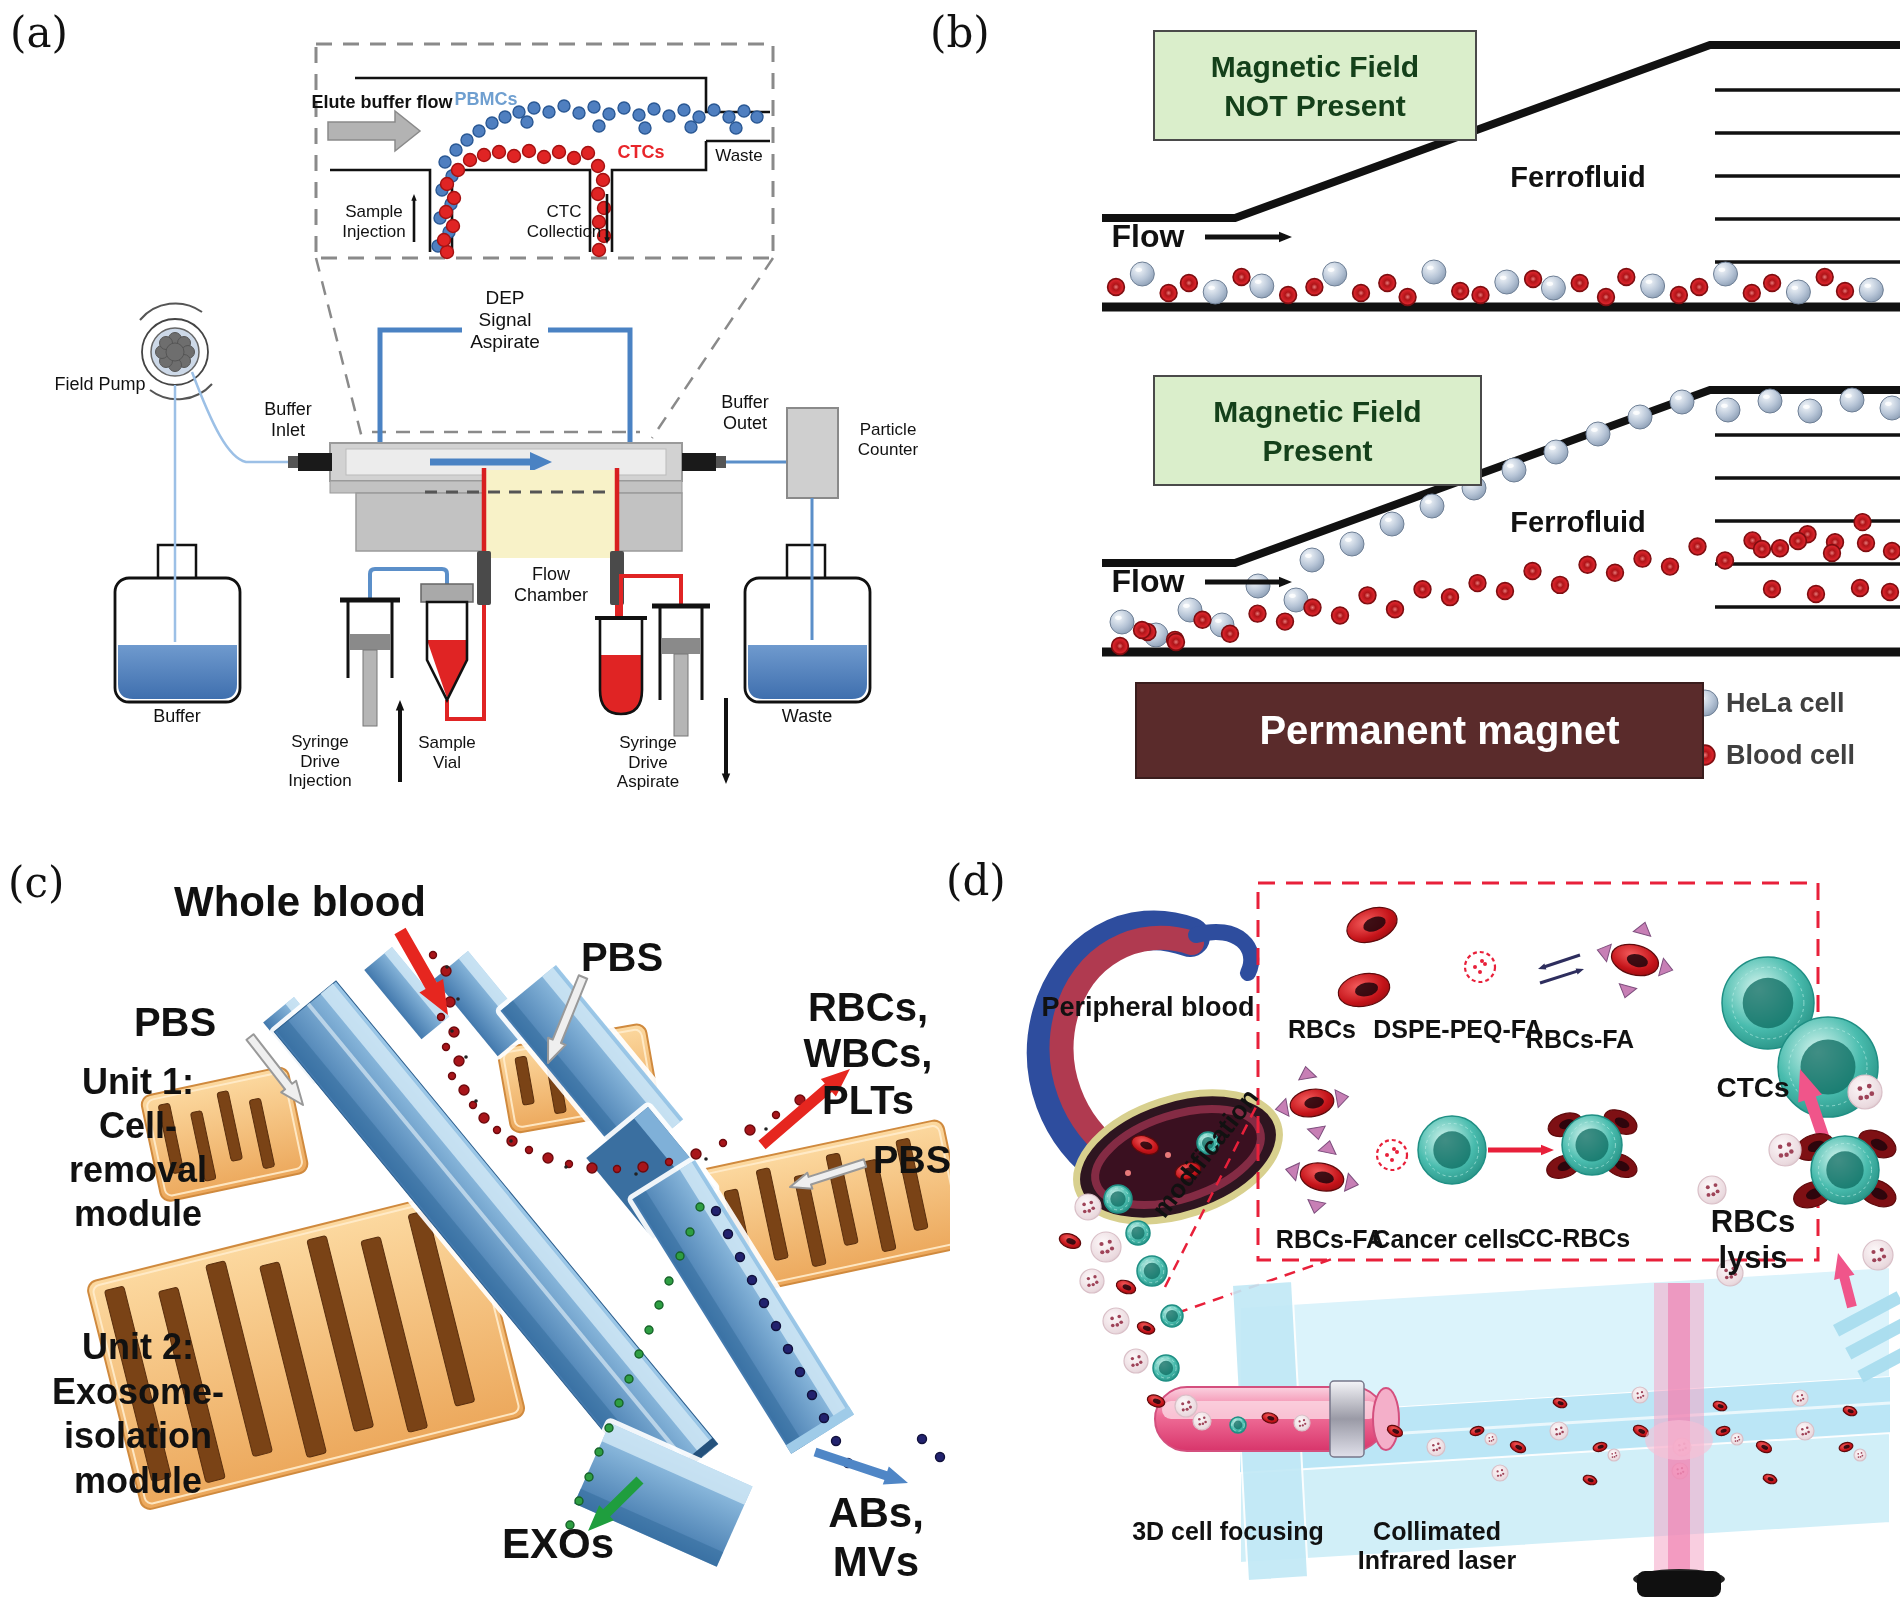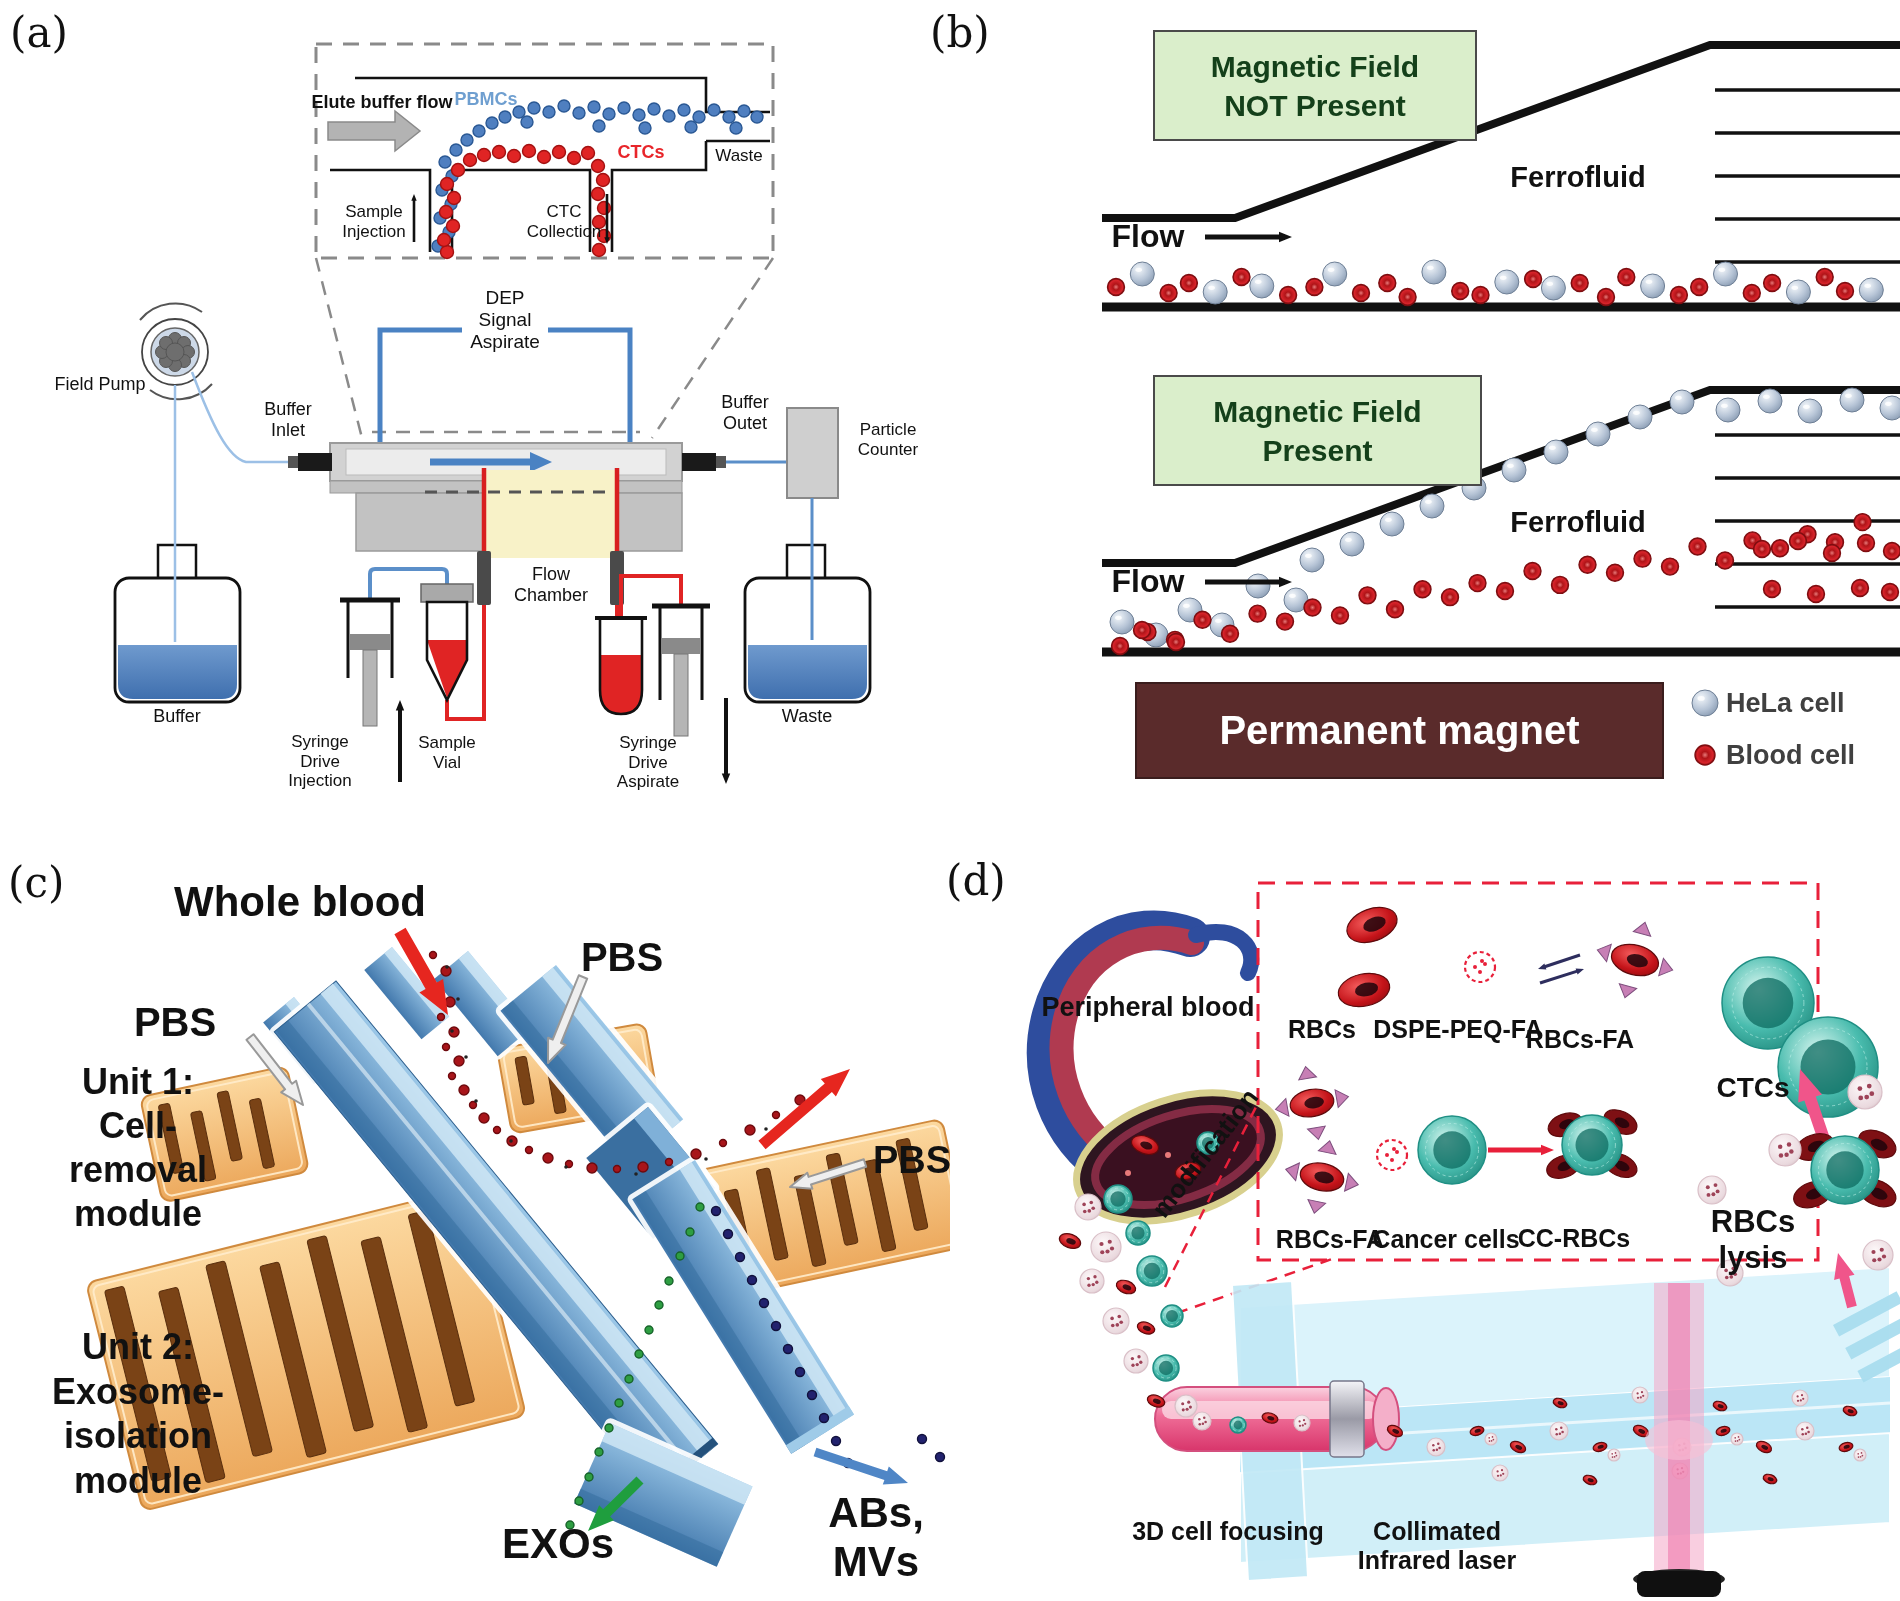--- a/index.html
+++ b/index.html
@@ -8,21 +8,21 @@
   svg{position:absolute;}
   .lbl{position:absolute;color:#111;font-weight:normal;white-space:pre-line;text-align:center;
        transform:translate(-50%,-50%);line-height:1.16;}
   .b{font-weight:bold;}
   .lbl-left{position:absolute;color:#404040;font-weight:bold;white-space:pre;transform:translateY(-50%);}
   .panel-letter{position:absolute;font-family:"DejaVu Serif",serif;font-size:42px;color:#111;}
   .fieldbox{position:absolute;background:#daeecb;border:2px solid #4a4a4a;display:flex;
             align-items:center;justify-content:center;text-align:center;color:#14401a;
             font-weight:bold;white-space:pre-line;line-height:1.3;margin-left:48px;}
   .magnetbox{position:absolute;background:#5a2b2b;border:2px solid #3a1d1d;display:flex;
-             align-items:center;justify-content:center;color:#fff;font-weight:bold;}
+             align-items:center;justify-content:center;color:#fff;font-weight:bold;padding-left:40px;}
   .rot{transform:translate(-50%,-50%) rotate(-52deg);}
 </style>
 </head>
 <body>
 
 <div id="figure">
 
   <svg id="svg-a" style="left:0;top:0" width="950" height="800" viewBox="0 0 950 800">
     <defs>
       <linearGradient id="gLiq" x1="0" y1="0" x2="0" y2="1">
@@ -1057,20 +1057,23 @@
   <div class="lbl-left" style="left:1726px;top:703px;font-size:27px">HeLa cell</div>
   <div class="lbl-left" style="left:1726px;top:755px;font-size:27px">Blood cell</div>
 
   <div class="lbl b" style="left:300px;top:902px;font-size:42px">Whole blood</div>
   <div class="lbl b" style="left:622px;top:957px;font-size:40px">PBS</div>
   <div class="lbl b" style="left:175px;top:1022px;font-size:40px">PBS</div>
   <div class="lbl b" style="left:138px;top:1148px;font-size:36px;line-height:1.22">Unit 1:
 Cell-
 removal
 module</div>
+  <div class="lbl b" style="left:868px;top:1054px;font-size:40px">RBCs,
+WBCs,
+PLTs</div>
   <div class="lbl b" style="left:912px;top:1160px;font-size:38px">PBS</div>
   <div class="lbl b" style="left:138px;top:1414px;font-size:36px;line-height:1.24">Unit 2:
 Exosome-
 isolation
 module</div>
   <div class="lbl b" style="left:558px;top:1544px;font-size:42px">EXOs</div>
   <div class="lbl b" style="left:876px;top:1538px;font-size:42px">ABs,
 MVs</div>
 
   <div class="lbl b" style="left:1148px;top:1008px;font-size:27px">Peripheral blood</div>

